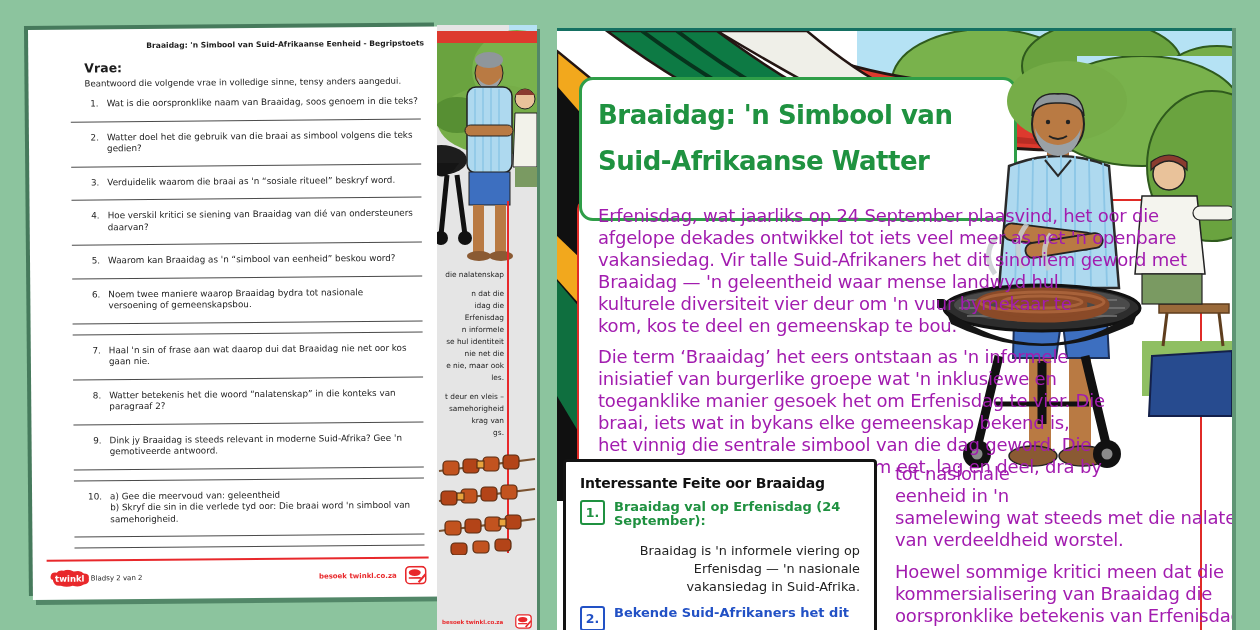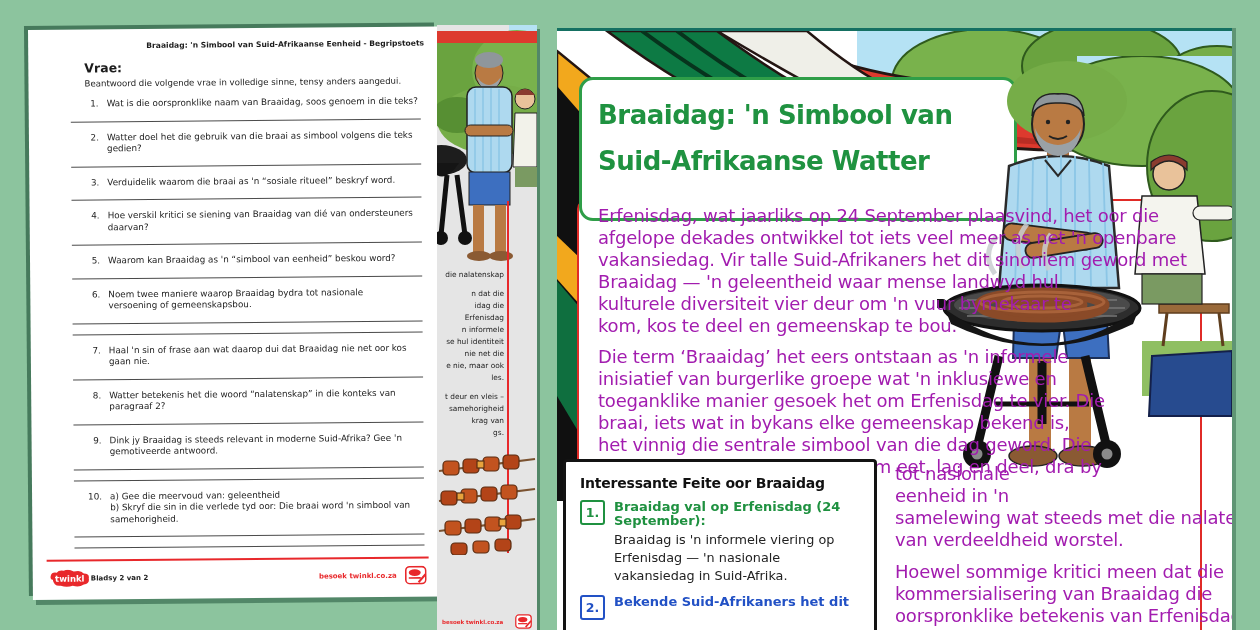--- a/index.html
+++ b/index.html
@@ -14,21 +14,21 @@
   .ws-header{font-size:7.6px;font-weight:bold;text-align:right;padding-right:2px;margin-bottom:10px;}
   .ws-vrae{font-size:12.5px;font-weight:bold;margin:0 0 3px 26px;}
   .ws-intro{font-size:8.6px;margin:0 0 10px 26px;}
   .ws-q{position:relative;padding-left:48px;padding-right:6px;}
   .ws-qnum{position:absolute;left:16px;width:24px;text-align:right;font-size:8.8px;}
   .ws-qtext{font-size:8.8px;line-height:11.5px;display:block;}
   .ws-aline{height:0;border-bottom:1.3px solid #4a4a4a;margin:11px 0 10px -36px;}
   .ws-aline.second{margin-top:9px;}
   .ws-footer{position:absolute;left:14px;right:14px;bottom:6px;border-top:2px solid #e8282b;
     padding:7px 2px 6px 2px;display:flex;align-items:center;justify-content:space-between;}
-  .ws-pageno{font-size:7px;font-weight:bold;color:#222;}
+  .ws-pageno{font-size:7px;font-weight:normal;color:#222;}
   .ws-visit{font-size:7px;font-weight:bold;color:#e8282b;margin-left:auto;margin-right:8px;}
 
   
   .strip{position:absolute;left:437px;top:25px;width:100px;height:614px;background:#e5e5e5;
     box-shadow:3px 4px 0 rgba(12,62,38,.45);overflow:hidden;}
   .strip-frags{position:absolute;top:244px;left:0;right:33px;text-align:right;
     font-size:7.4px;line-height:12px;color:#1c1c1c;}
   .frag-gap{margin-top:7px;}
   .strip-redline{position:absolute;left:70px;top:176px;width:0;height:352px;border-left:2px solid #e8282b;}
   .strip-footer{position:absolute;left:5px;right:5px;bottom:10px;display:flex;align-items:center;justify-content:space-between;}
@@ -53,21 +53,21 @@
 
   .facts{position:absolute;left:6px;top:428px;width:314px;height:210px;background:#fff;
     border:3.5px solid #131313;border-radius:4px;box-sizing:border-box;padding:13px 14px;}
   .facts-h{font-size:14px;font-weight:bold;color:#111;margin-bottom:9px;letter-spacing:-0.2px;}
   .fact{display:flex;margin-bottom:10px;}
   .fact-num{flex:0 0 auto;width:21px;height:21px;border:2px solid;border-radius:3px;
     font-size:12.5px;font-weight:bold;text-align:center;line-height:21px;margin-right:9px;}
   .fact-num.green,.fact-title.green{color:#1f9140;border-color:#1f9140;}
   .fact-num.blue,.fact-title.blue{color:#2251c5;border-color:#2251c5;}
   .fact-title{font-size:13px;font-weight:bold;line-height:14px;}
-  .fact-body{font-size:12.8px;color:#222;line-height:18px;margin-top:3px;}
+  .fact-body{font-size:12.8px;color:#222;line-height:18px;margin-top:14px;text-align:right;}
 </style>
 </head>
 <body>
 
 <div class="stage">
 
   <div class="ws-page">
     <div class="ws-header">Braaidag: 'n Simbool van Suid-Afrikaanse Eenheid - Begripstoets</div>
     <div class="ws-vrae">Vrae:</div>
     <div class="ws-intro">Beantwoord die volgende vrae in volledige sinne, tensy anders aangedui.</div>

